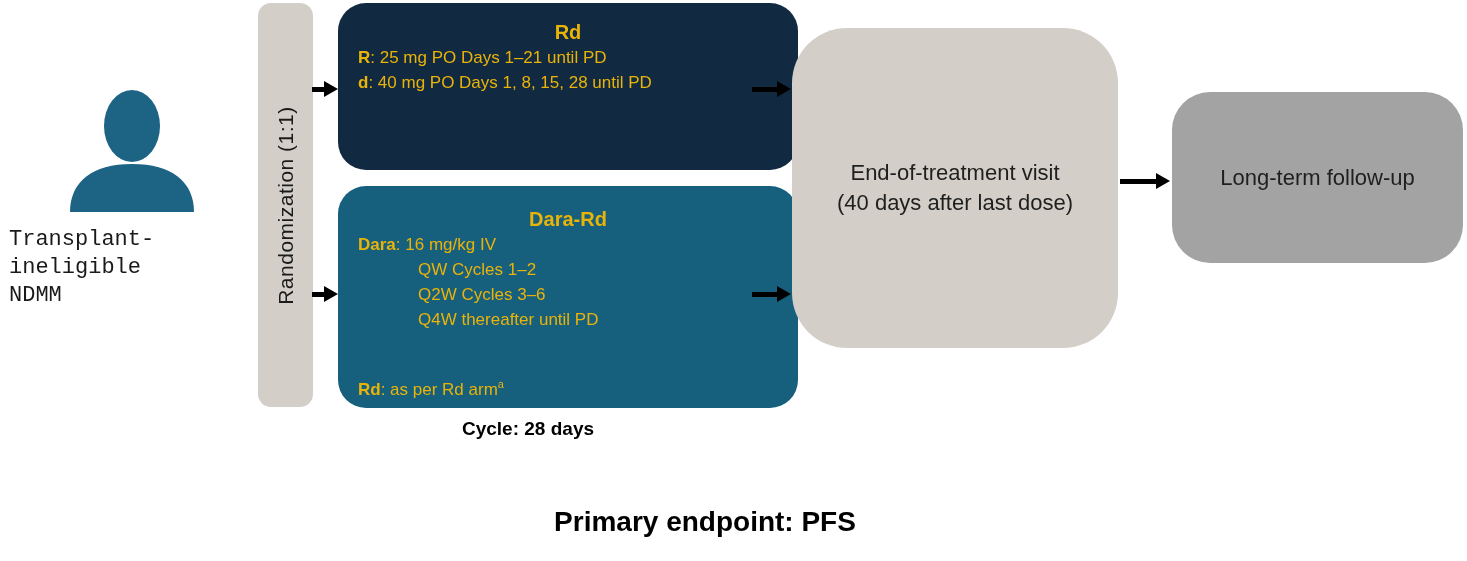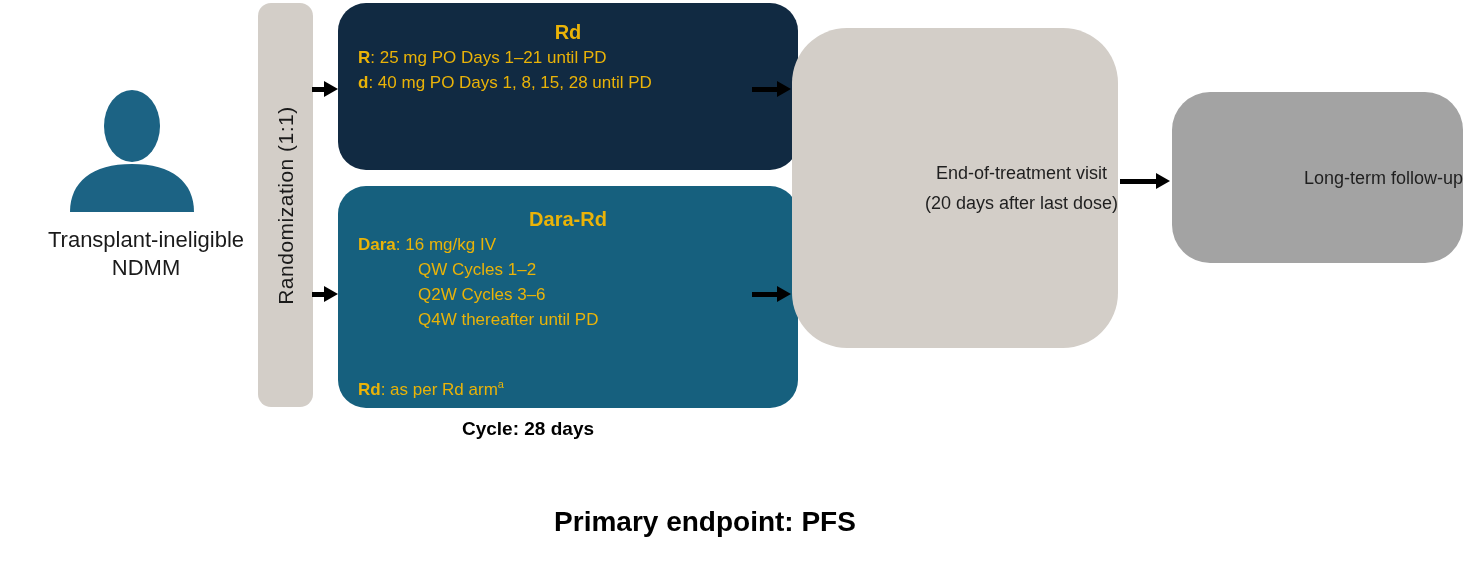--- a/index.html
+++ b/index.html
@@ -9,22 +9,22 @@
     width: 1467px;
     height: 561px;
     background: #ffffff;
     overflow: hidden;
   }
   .abs { position: absolute; }
 
   
   #patient-icon { left: 66px; top: 90px; width: 132px; height: 122px; }
   #patient-label {
-    left: 16px; top: 226px; width: 260px;
-    text-align: center; font-size: 22px; line-height: 28px; color: #1a1a1a;
+    left: 9px; top: 226px; width: 260px;
+    text-align: left; font-size: 22px; line-height: 28px; color: #1a1a1a; font-family: Liberation Mono, monospace;
   }
 
   
   #rand-bar {
     left: 258px; top: 3px; width: 55px; height: 404px;
     border-radius: 13px;
   }
   #rand-label {
     left: 83px; top: 178px; width: 404px; height: 55px;
     transform: rotate(-90deg);
@@ -46,22 +46,22 @@
   .arm-line {
     font-size: 17px; line-height: 25px; padding-left: 20px; white-space: nowrap;
   }
   .arm-line.indent { padding-left: 80px; }
   .arm-line.spaced { margin-top: 40px; }
   .arm-line b { font-weight: bold; }
   .arm-line sup { font-size: 11px; }
 
   
   .gray-box {
-    display: flex; align-items: center; justify-content: flex-end;
-    text-align: center; color: #1f1f1f; font-size: 18px; line-height: 30px;
+    display: flex; align-items: center; justify-content: center;
+    text-align: center; color: #1f1f1f; font-size: 22px; line-height: 30px;
   }
   #eot-box { left: 792px; top: 28px; width: 326px; height: 320px; border-radius: 55px; }
   #ltfu-box { left: 1172px; top: 92px; width: 291px; height: 171px; border-radius: 38px; }
 
   
   .arrow { position: absolute; height: 5px; background: #000000; }
   .arrow::after {
     content: ""; position: absolute; right: -13px; top: -5.5px;
     width: 0; height: 0;
     border-left: 14px solid #000000;
@@ -112,21 +112,21 @@
     <div class="arm-line"><b>Dara</b><span>: 16 mg/kg IV</span></div>
     <div class="arm-line indent">QW Cycles 1–2</div>
     <div class="arm-line indent">Q2W Cycles 3–6</div>
     <div class="arm-line indent">Q4W thereafter until PD</div>
     <div class="arm-line spaced"><b>Rd</b><span>: as per Rd arm</span><sup>a</sup></div>
   </div>
 
   <div id="eot-box" class="abs gray-box" style="background: rgb(211, 206, 200);">
     <div>
       <div>End-of-treatment visit</div>
-      <div>(20 days after last dose)</div>
+      <div>(40 days after last dose)</div>
     </div>
   </div>
 
   <div id="ltfu-box" class="abs gray-box" style="background: #a3a3a3;">
     <div>Long-term follow-up</div>
   </div>
 
   <div id="arrow-rand-rd" class="arrow"></div>
   <div id="arrow-rand-dara" class="arrow"></div>
   <div id="arrow-rd-eot" class="arrow"></div>

